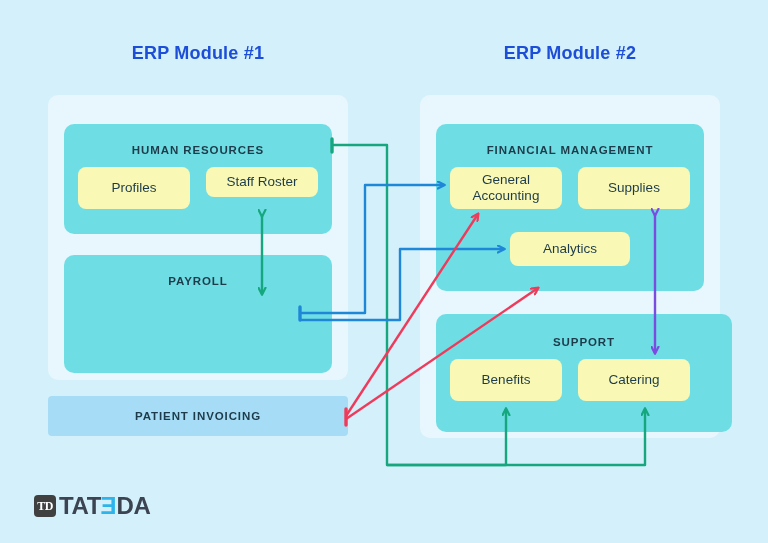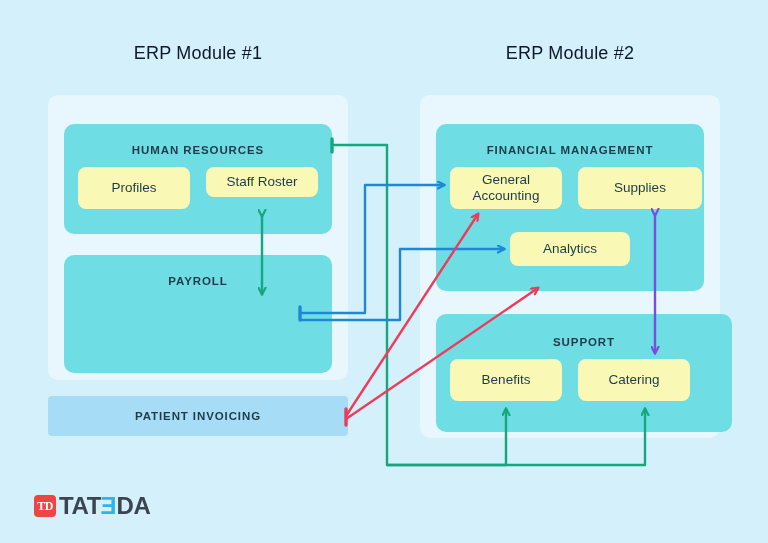--- a/index.html
+++ b/index.html
@@ -15,22 +15,22 @@
     position: relative;
   }
   #stage {
     position: relative;
     width: 768px;
     height: 543px;
   }
   .module-title {
     position: absolute;
     font-size: 18px;
-    font-weight: normal;
-    color: #0f172a;
+    font-weight: bold;
+    color: #1d4ed8;
     letter-spacing: 0.2px;
     text-align: center;
     white-space: nowrap;
   }
   #title-left  { left: 48px;  top: 43px; width: 300px; }
   #title-right { left: 420px; top: 43px; width: 300px; }
 
   
   .panel {
     position: absolute;
@@ -80,21 +80,21 @@
     color: #1d3b4a;
     font-size: 13.5px;
     line-height: 1.18;
     padding: 0 6px;
     box-sizing: border-box;
   }
   #card-profiles     { left: 78px;  top: 167px; width: 112px; height: 42px; }
   #card-staff-roster { left: 206px; top: 167px; width: 112px; height: 30px; }
   #card-payroll-mgmt { left: 100px; top: 300px; width: 196px; height: 42px; }
   #card-general-acc  { left: 450px; top: 167px; width: 112px; height: 42px; }
-  #card-supplies     { left: 578px; top: 167px; width: 124px; height: 42px; }
+  #card-supplies     { left: 578px; top: 167px; width: 112px; height: 42px; }
   #card-analytics    { left: 510px; top: 232px; width: 120px; height: 34px; }
   #card-benefits     { left: 450px; top: 359px; width: 112px; height: 42px; }
   #card-catering     { left: 578px; top: 359px; width: 112px; height: 42px; }
 
   
   #bar-patient-invoicing {
     position: absolute;
     left: 48px;
     top: 396px;
     width: 300px;
@@ -124,21 +124,21 @@
     position: absolute;
     left: 34px;
     top: 492px;
     display: flex;
     align-items: center;
     gap: 3px;
   }
   #logo-mark {
     width: 22px;
     height: 22px;
-    background: #ef4444;
+    background: #404040;
     border-radius: 4px;
     display: flex;
     align-items: center;
     justify-content: center;
     color: #ffffff;
     font-size: 12px;
     font-weight: bold;
     font-family: "Liberation Serif", serif;
     letter-spacing: -0.5px;
   }

